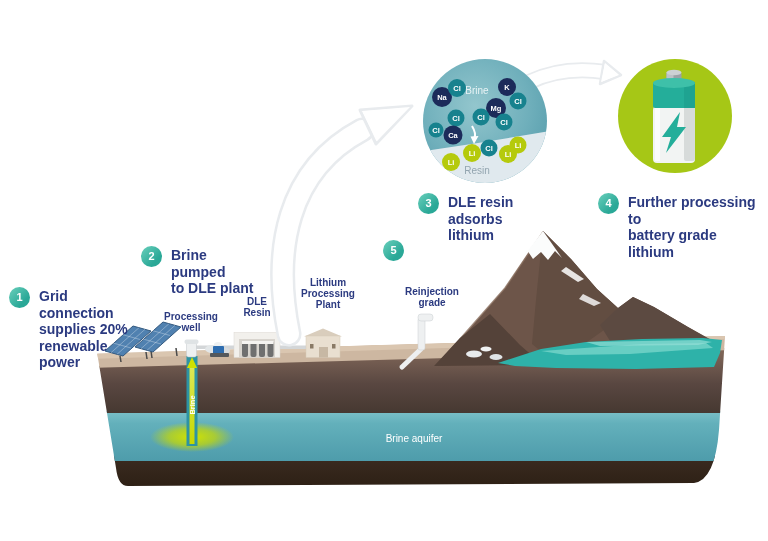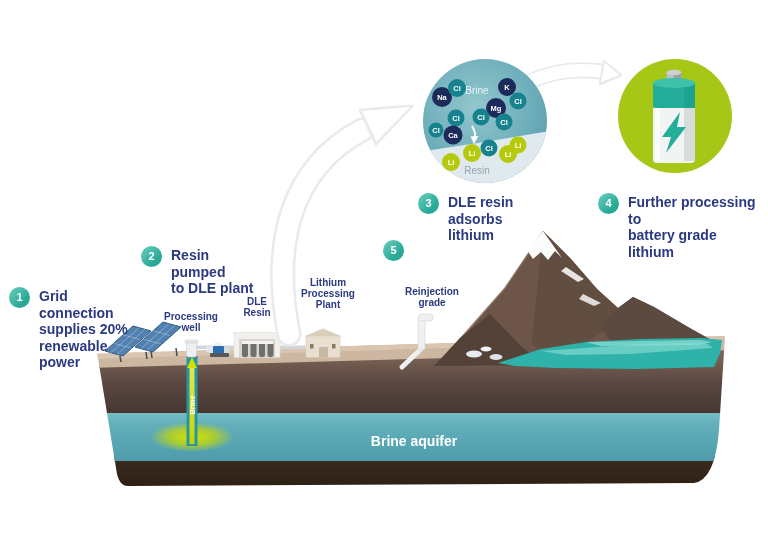--- a/index.html
+++ b/index.html
@@ -7,21 +7,21 @@
   body{font-family:"Liberation Sans",sans-serif}
   #stage{position:relative;width:768px;height:541px;background:#ffffff;overflow:hidden}
   #scene{position:absolute;left:0;top:0}
   .step{position:absolute;display:flex;gap:9px;align-items:flex-start}
   .badge{width:21px;height:21px;border-radius:50%;
     background:linear-gradient(135deg,#6ad0bc 0%,#2aa897 70%);
     color:#fff;font-weight:bold;font-size:11px;line-height:21px;text-align:center;flex:0 0 21px}
   .step-text{font-size:14px;font-weight:bold;color:#2b3a80;line-height:1.18;white-space:pre-line;padding-top:1px}
   .site-label{position:absolute;transform:translateX(-50%);text-align:center;
     font-size:10px;font-weight:bold;color:#2b3a80;line-height:1.12;white-space:pre-line}
-  .aquifer-label{position:absolute;transform:translateX(-50%);font-size:14px;font-weight:bold;color:#ffffff}
+  .aquifer-label{position:absolute;transform:translateX(-50%);font-size:10px;font-weight:normal;color:#ffffff}
   
   .bubble-top-label{font-size:10px;fill:#e8f3f5}
   .bubble-bottom-label{font-size:10px;fill:#93a5b0}
   .ion-label{font-size:7.5px;font-weight:bold;fill:#ffffff;text-anchor:middle}
   .ion-cation{fill:#1c2b5a}
   .ion-anion{fill:#17828e}
   .ion-li{fill:#b5ca0c}
   .pipe-label{font-size:7.5px;font-weight:bold;fill:#ffffff;text-anchor:middle}
 </style>
 </head>
@@ -277,21 +277,21 @@
   </svg>
 
   <div class="step" style="left:9px;top:287px;width:130px">
     <div class="badge">1</div>
     <div class="step-text">Grid connection
 supplies 20%
 renewable power</div>
   </div>
   <div class="step" style="left:141px;top:246px;width:120px">
     <div class="badge">2</div>
-    <div class="step-text">Resin pumped
+    <div class="step-text">Brine pumped
 to DLE plant</div>
   </div>
   <div class="step" style="left:418px;top:193px;width:140px">
     <div class="badge">3</div>
     <div class="step-text">DLE resin adsorbs
 lithium</div>
   </div>
   <div class="step" style="left:598px;top:193px;width:160px">
     <div class="badge">4</div>
     <div class="step-text">Further processing to

